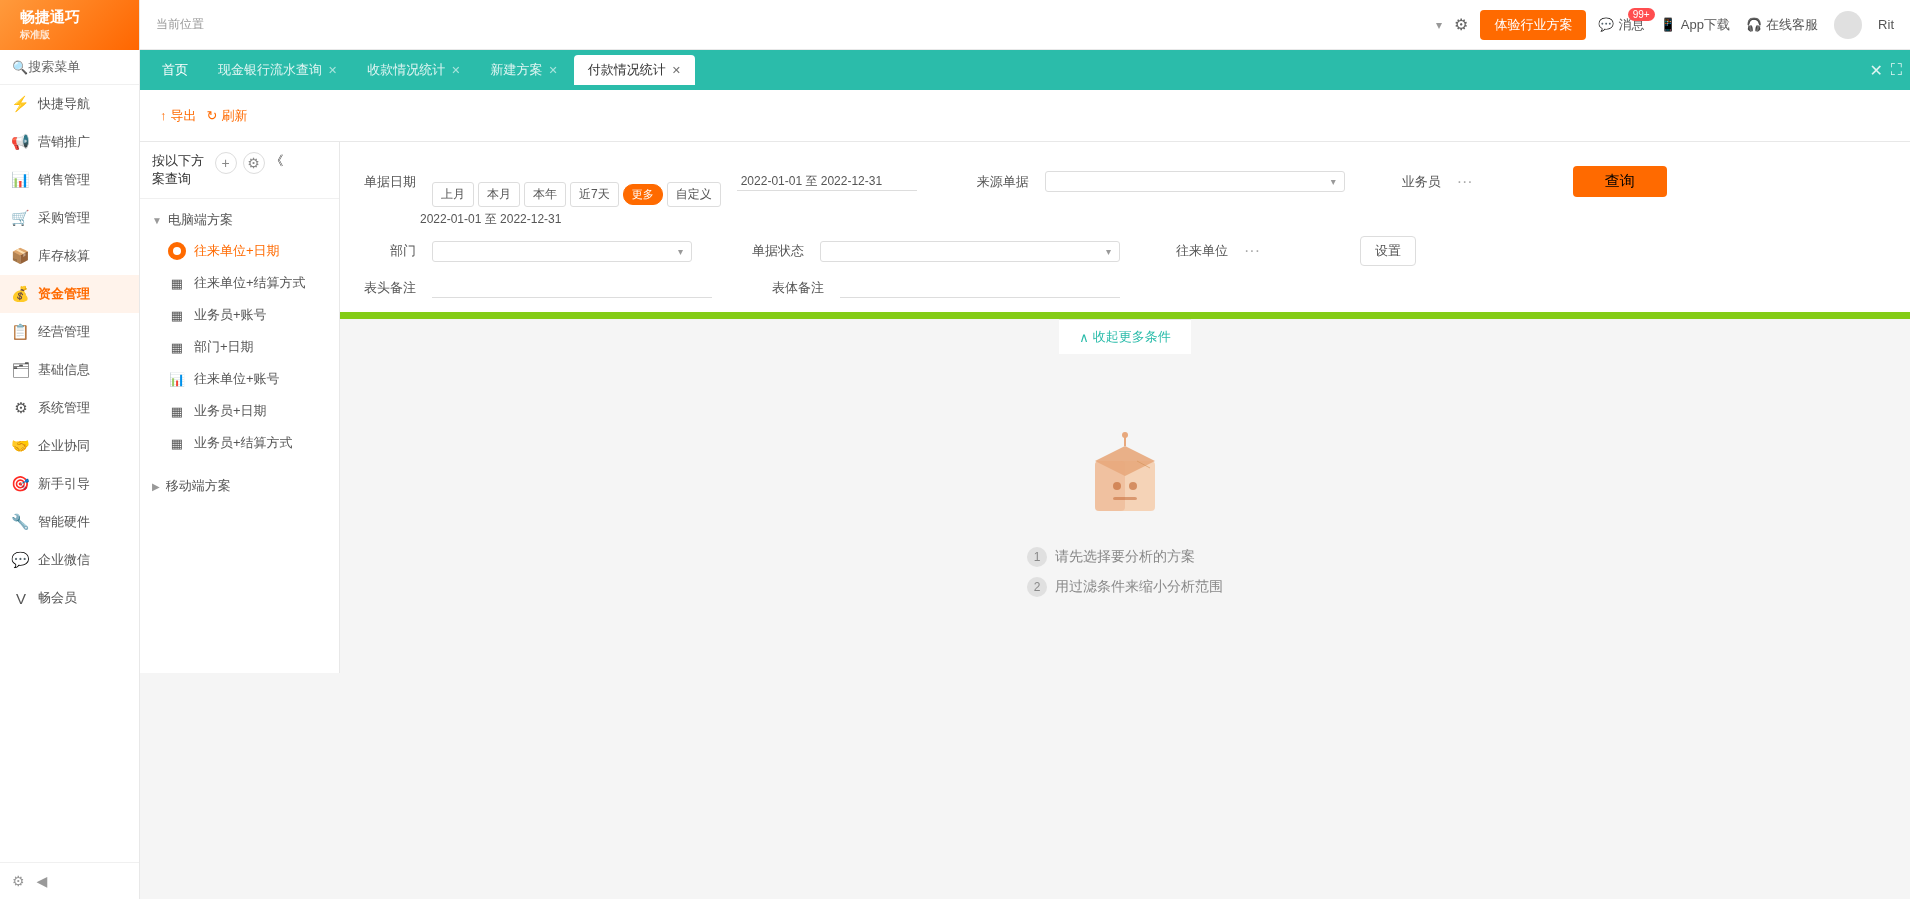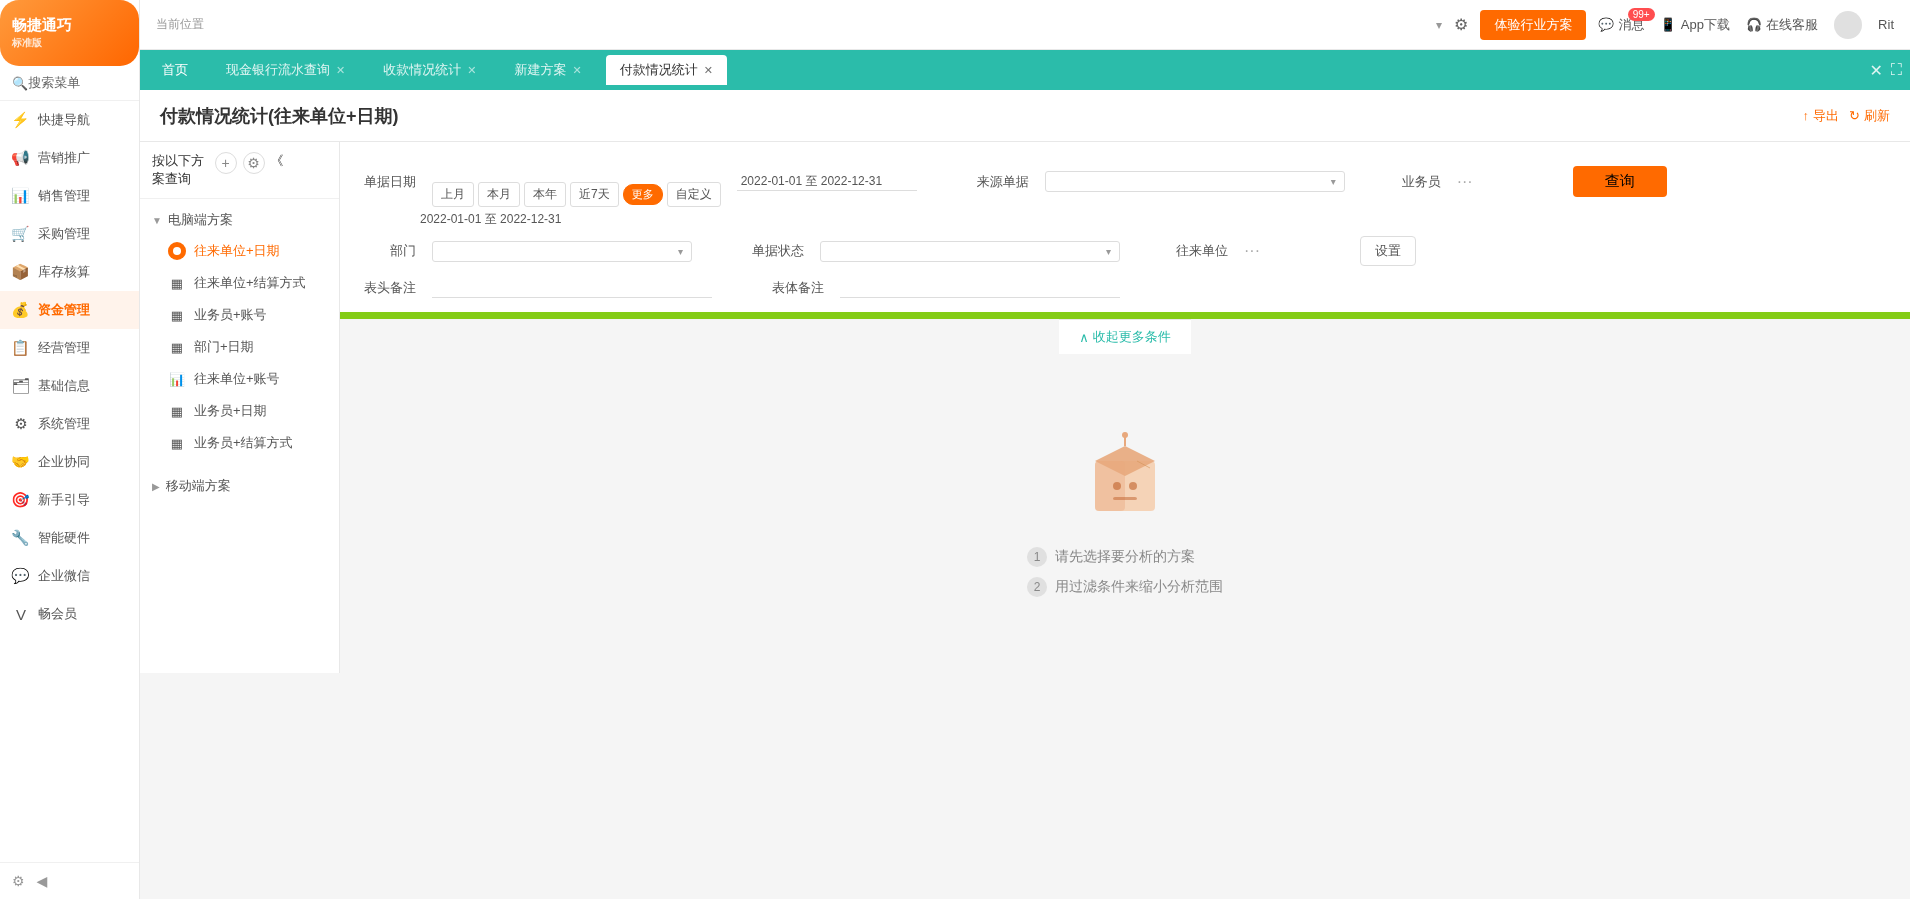--- a/index.html
+++ b/index.html
@@ -1,20 +1,20 @@
 <!DOCTYPE html>
 <html><head>
   <meta charset="utf-8">
   <style>
     * { margin: 0; padding: 0; box-sizing: border-box; }
     body { font-family: 'Microsoft YaHei', Arial, sans-serif; font-size: 13px; background: #f5f5f5; width: 1910px; height: 899px; overflow: hidden; display: flex; }
 
     
     .sidebar { width: 140px; min-width: 140px; background: #fff; height: 899px; display: flex; flex-direction: column; border-right: 1px solid #e8e8e8; }
-    .sidebar-logo { height: 66px; background: linear-gradient(135deg, #ff9a3c, #ff6600); display: flex; align-items: center; padding: 0 12px; color: #fff; font-size: 14px; font-weight: bold; border-radius: 19px; }
+    .sidebar-logo { height: 50px; background: linear-gradient(135deg, #ff9a3c, #ff6600); display: flex; align-items: center; padding: 0 20px; color: #fff; font-size: 14px; font-weight: bold; }
     .sidebar-search { display: flex; align-items: center; padding: 8px 12px; color: #666; cursor: pointer; font-size: 13px; border-bottom: 1px solid #f0f0f0; }
     .sidebar-item { display: flex; align-items: center; padding: 10px 12px; color: #555; cursor: pointer; font-size: 13px; gap: 8px; }
     .sidebar-item.active { background: #fff3eb; color: #ff6a00; font-weight: bold; }
     .sidebar-icon { width: 18px; height: 18px; display: flex; align-items: center; justify-content: center; font-size: 15px; }
     .sidebar-bottom { margin-top: auto; padding: 10px 12px; display: flex; gap: 12px; border-top: 1px solid #f0f0f0; align-items: center; }
     .sidebar-bottom-btn { color: #999; cursor: pointer; font-size: 14px; }
 
     
     .main { flex: 1; display: flex; flex-direction: column; height: 673px; overflow: hidden; }
 
@@ -25,21 +25,21 @@
     .topbar-trial-btn { background: #ff6a00; color: #fff; border: none; padding: 6px 14px; border-radius: 4px; cursor: pointer; font-size: 13px; white-space: nowrap; }
     .topbar-right { display: flex; align-items: center; gap: 16px; margin-left: auto; }
     .topbar-msg { display: flex; align-items: center; gap: 4px; color: #555; font-size: 13px; cursor: pointer; position: relative; }
     .badge { background: #ff4d4f; color: #fff; border-radius: 10px; font-size: 10px; padding: 1px 5px; position: absolute; top: -8px; right: -10px; }
     .topbar-app { display: flex; align-items: center; gap: 4px; color: #555; font-size: 13px; cursor: pointer; }
     .topbar-service { display: flex; align-items: center; gap: 4px; color: #555; font-size: 13px; cursor: pointer; }
     .topbar-avatar { width: 28px; height: 28px; background: #ccc; border-radius: 50%; cursor: pointer; }
     .topbar-username { color: #555; font-size: 13px; cursor: pointer; }
 
     
-    .tabs { height: 40px; background: #2bbcaa; display: flex; align-items: center; padding: 0 8px; gap: 10px; }
+    .tabs { height: 40px; background: #2bbcaa; display: flex; align-items: center; padding: 0 8px; gap: 2px; }
     .tab { display: flex; align-items: center; gap: 6px; padding: 6px 14px; color: rgba(255,255,255,0.85); cursor: pointer; border-radius: 4px 4px 0 0; font-size: 13px; white-space: nowrap; }
     .tab.active { background: #fff; color: #333; border-radius: 4px 4px 0 0; }
     .tab.home { color: #fff; font-weight: normal; }
     .tab-close { font-size: 11px; opacity: 0.7; cursor: pointer; }
     .tabs-right { margin-left: auto; display: flex; align-items: center; gap: 8px; color: rgba(255,255,255,0.85); font-size: 16px; cursor: pointer; }
 
     
     .page-header { height: 52px; background: #fff; display: flex; align-items: center; padding: 0 20px; border-bottom: 1px solid #e8e8e8; }
     .page-title { font-size: 18px; font-weight: bold; color: #333; flex: 1; }
     .page-actions { display: flex; gap: 10px; align-items: center; }
@@ -220,21 +220,20 @@
       <span>付款情况统计</span>
       <span class="tab-close">✕</span>
     </div>
     <div class="tabs-right">
       <span>✕</span>
       <span>⛶</span>
     </div>
   </div>
 
   <div class="page-header">
-    <span class="page-title">付款情况统计(往来单位+日期)</span>
     <div class="page-actions">
       <div class="page-action-btn">
         <span>↑</span>
         <span>导出</span>
       </div>
       <div class="page-action-btn">
         <span>↻</span>
         <span>刷新</span>
       </div>
     </div>

